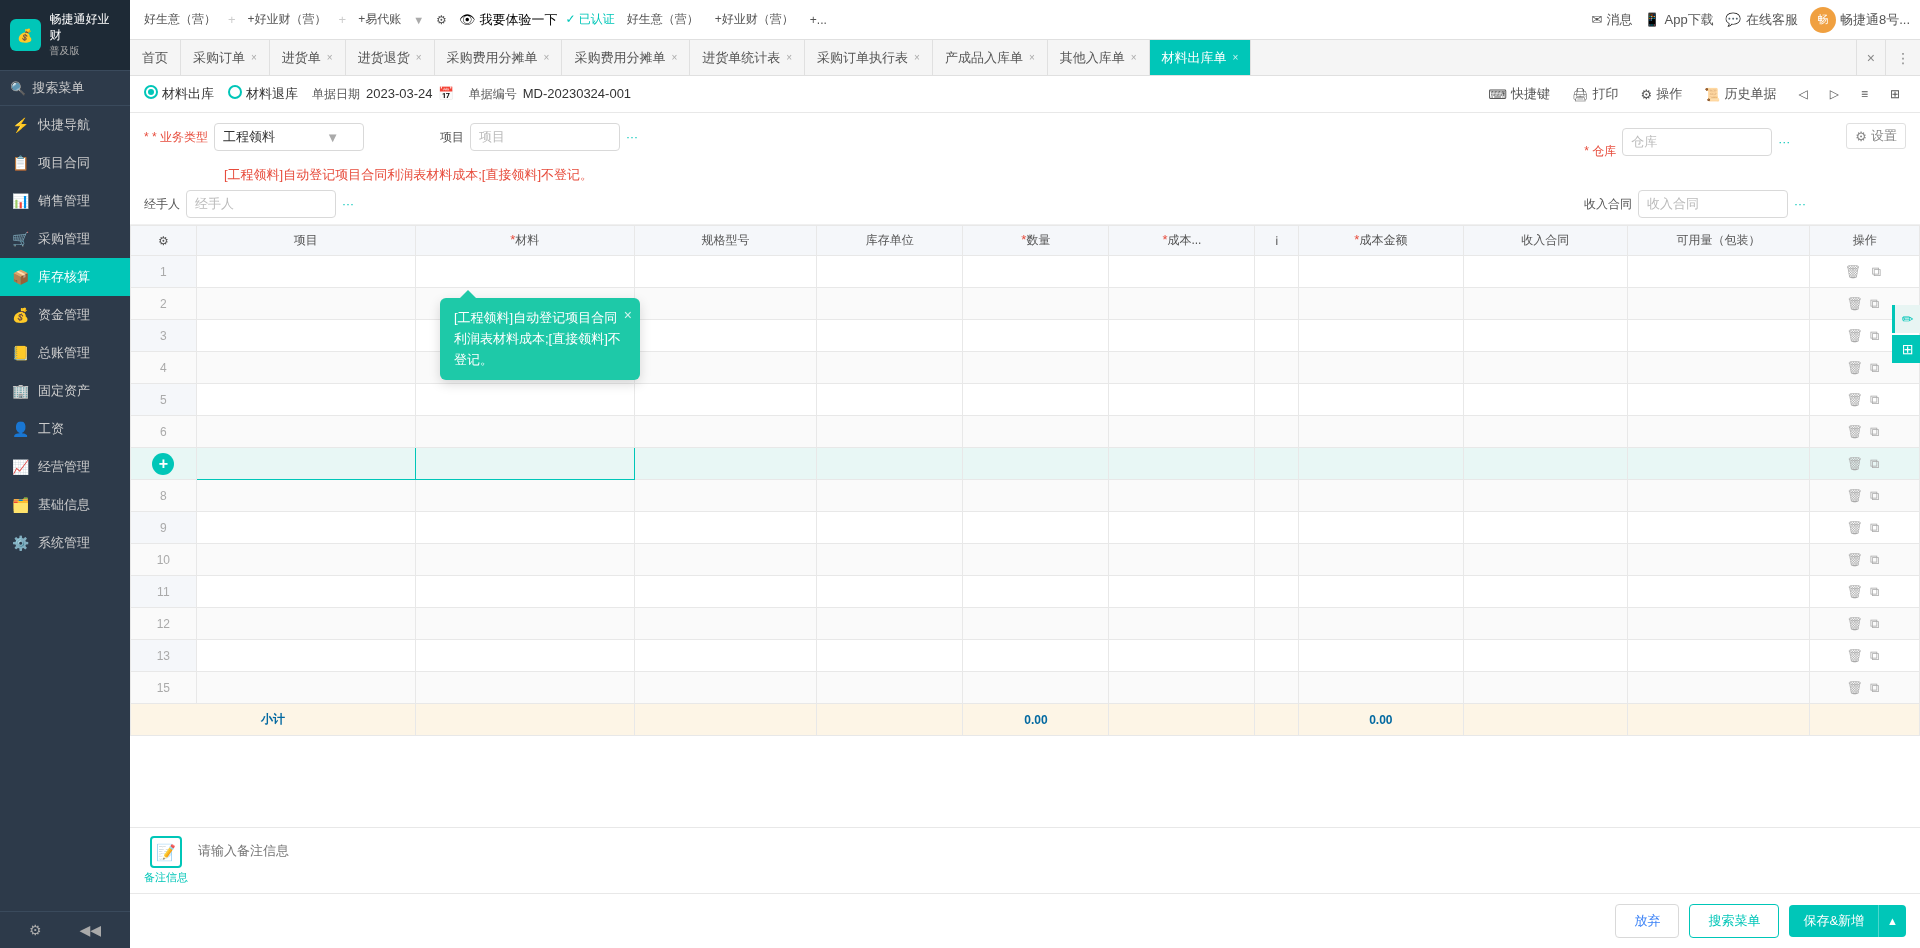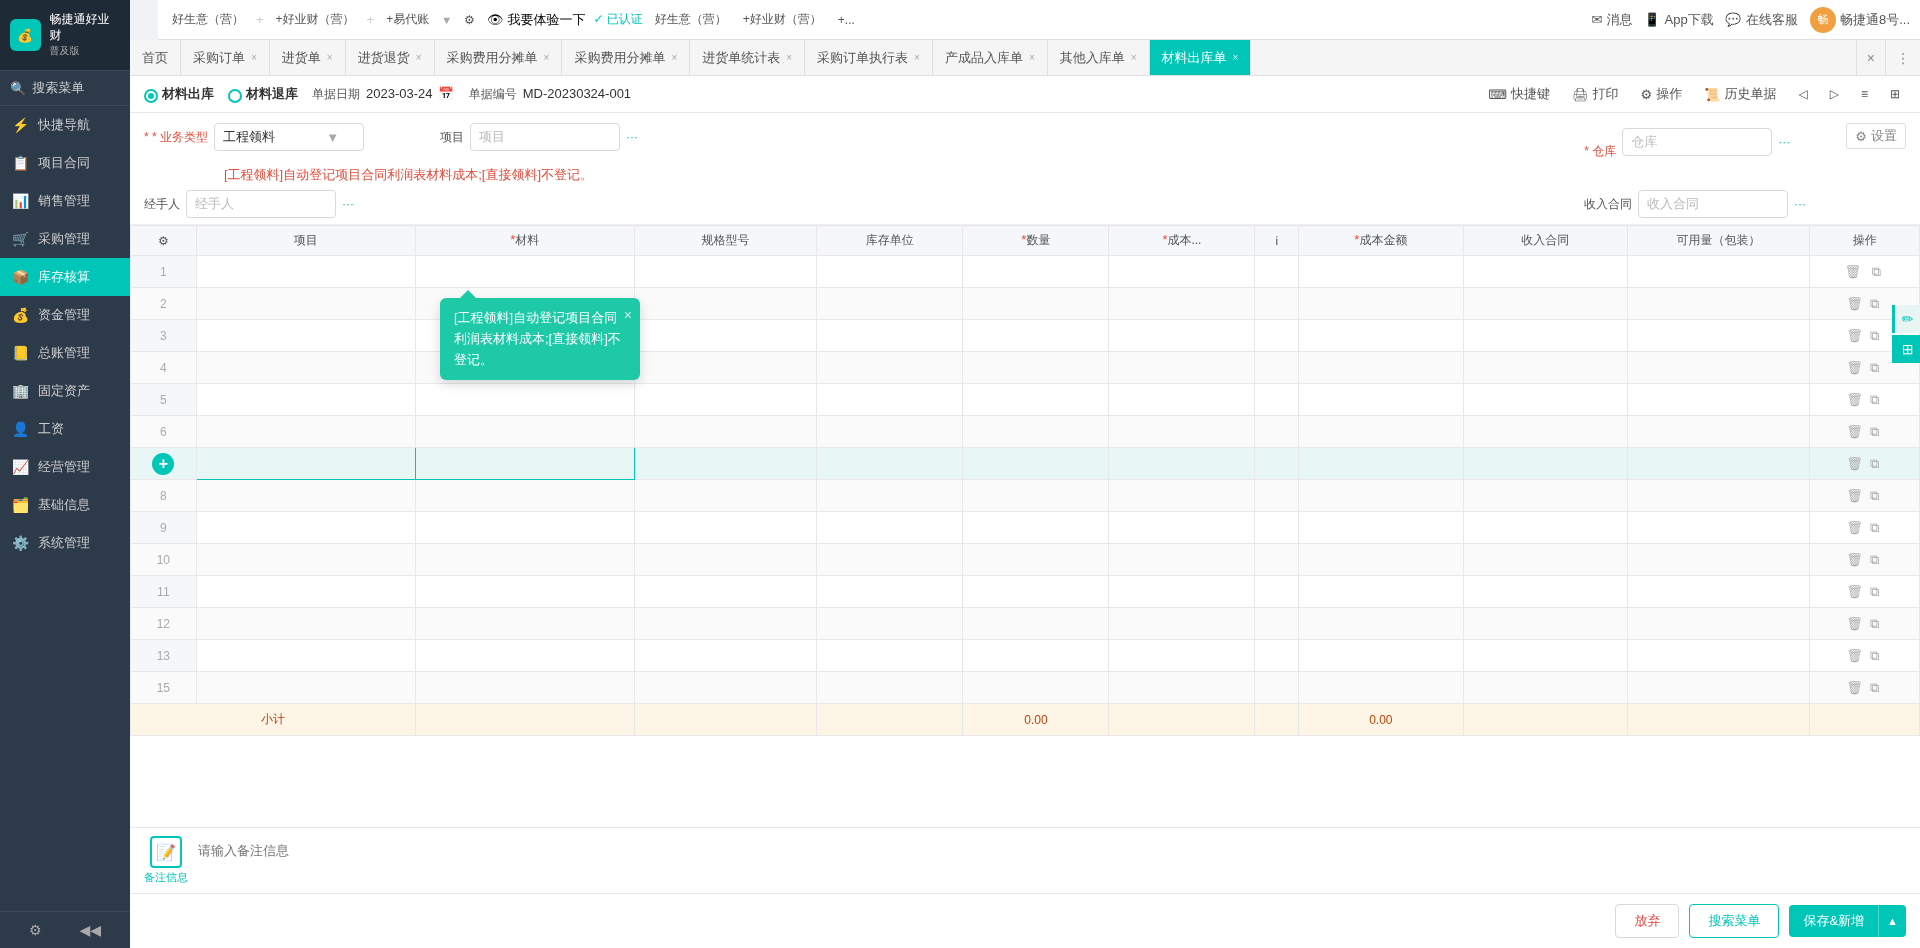--- a/index.html
+++ b/index.html
@@ -15,21 +15,21 @@
     .sidebar-nav-item { display: flex; align-items: center; padding: 10px 12px; gap: 8px; color: #ccc; cursor: pointer; }
     .sidebar-nav-item.active { background: #00c6b8; color: #fff; }
     .sidebar-nav-icon { width: 18px; height: 18px; display: flex; align-items: center; justify-content: center; font-size: 14px; }
     .sidebar-bottom { margin-top: auto; display: flex; align-items: center; justify-content: space-around; padding: 10px; border-top: 1px solid #3a4a5c; }
     .sidebar-bottom-icon { color: #aaa; cursor: pointer; font-size: 14px; }
 
     
     .main { flex: 1; display: flex; flex-direction: column; height: 948px; overflow: hidden; }
 
     
-    .topbar { background: #fff; border-bottom: 1px solid #e0e0e0; height: 40px; display: flex; align-items: center; padding: 0 10px; gap: 8px; flex-shrink: 0; margin-left: 28px; }
+    .topbar { background: #fff; border-bottom: 1px solid #e0e0e0; height: 40px; display: flex; align-items: center; padding: 0 10px; gap: 8px; flex-shrink: 0; }
     .topbar-link { color: #555; cursor: pointer; white-space: nowrap; font-size: 12px; padding: 2px 4px; }
     .topbar-sep { color: #ccc; }
     .topbar-spacer { flex: 1; }
     .topbar-right { display: flex; align-items: center; gap: 12px; color: #555; font-size: 12px; }
     .topbar-right-item { display: flex; align-items: center; gap: 4px; cursor: pointer; white-space: nowrap; }
     .topbar-avatar { width: 26px; height: 26px; border-radius: 50%; background: #f0a040; display: flex; align-items: center; justify-content: center; color: #fff; font-size: 11px; }
     .topbar-verified { color: #00c6b8; font-size: 12px; }
 
     
     .tabbar { background: #f5f5f5; border-bottom: 1px solid #e0e0e0; height: 36px; display: flex; align-items: stretch; overflow: hidden; flex-shrink: 0; }
@@ -38,21 +38,21 @@
     .tab-close { font-size: 10px; color: #aaa; cursor: pointer; }
     .tab.active .tab-close { color: rgba(255,255,255,0.8); }
     .tab-spacer { flex: 1; }
     .tab-end-btn { display: flex; align-items: center; padding: 0 10px; font-size: 14px; color: #888; cursor: pointer; border-left: 1px solid #e0e0e0; }
 
     
     .page-content { flex: 1; overflow: hidden; display: flex; flex-direction: column; background: #fff; }
 
     
     .page-toolbar { display: flex; align-items: center; padding: 6px 14px; border-bottom: 1px solid #e8e8e8; gap: 14px; flex-shrink: 0; background: #fff; }
-    .page-toolbar-radio { display: flex; align-items: flex-end; gap: 4px; font-weight: bold; }
+    .page-toolbar-radio { display: flex; align-items: flex-start; gap: 4px; }
     .radio-btn { width: 14px; height: 14px; border-radius: 50%; border: 2px solid #00c6b8; display: flex; align-items: center; justify-content: center; cursor: pointer; }
     .radio-btn.checked::after { content: ''; width: 6px; height: 6px; border-radius: 50%; background: #00c6b8; display: block; }
     .radio-label { color: #333; font-size: 13px; }
     .toolbar-field { display: flex; align-items: flex-start; gap: 6px; }
     .toolbar-label { color: #555; font-size: 12px; }
     .toolbar-value { color: #333; font-size: 13px; font-weight: 500; }
     .toolbar-spacer { flex: 1; }
     .toolbar-actions { display: flex; align-items: center; gap: 10px; }
     .toolbar-action-btn { display: flex; align-items: center; gap: 4px; color: #555; font-size: 12px; cursor: pointer; padding: 3px 6px; }
 
@@ -76,34 +76,34 @@
     .table-area { flex: 1; overflow: auto; position: relative; }
     .data-table { width: 100%; border-collapse: collapse; table-layout: fixed; }
     .data-table th { background: #f5f7fa; color: #555; font-weight: 500; font-size: 12px; padding: 6px 4px; border: 1px solid #e8e8e8; text-align: center; white-space: nowrap; position: sticky; top: 0; z-index: 10; }
     .data-table td { border: 1px solid #e8e8e8; padding: 4px; font-size: 12px; color: #333; height: 32px; }
     .data-table tr:nth-child(even) td { background: #fafafa; }
     .data-table tr.active-row td { background: #e8f7f5; }
     .data-table td.row-num { color: #aaa; text-align: center; width: 36px; background: #f5f7fa; }
     .data-table td.ops { text-align: center; width: 60px; }
     .op-icon { display: inline-flex; align-items: center; justify-content: center; width: 20px; height: 20px; color: #aaa; cursor: pointer; font-size: 13px; }
     .add-row-btn { display: inline-flex; align-items: center; justify-content: center; width: 22px; height: 22px; background: #00c6b8; color: #fff; border-radius: 50%; cursor: pointer; font-size: 16px; font-weight: bold; }
-    .subtotal-row td { background: #fdf5e6 !important; font-weight: 400; color: #c2410c; }
+    .subtotal-row td { background: #fdf5e6 !important; font-weight: 700; color: #0369a1; }
     .subtotal-label { text-align: center; color: #888; font-size: 12px; }
 
     
     .notes-area { border-top: 1px solid #e8e8e8; padding: 8px 14px; display: flex; align-items: flex-start; gap: 10px; flex-shrink: 0; background: #fff; min-height: 60px; }
     .notes-icon { display: flex; flex-direction: column; align-items: center; gap: 2px; color: #00c6b8; }
     .notes-icon-box { width: 32px; height: 32px; border: 2px solid #00c6b8; border-radius: 4px; display: flex; align-items: center; justify-content: center; font-size: 16px; }
     .notes-label { font-size: 11px; color: #00c6b8; }
     .notes-input { flex: 1; border: none; color: #bbb; font-size: 13px; outline: none; padding: 6px 0; resize: none; background: transparent; }
 
     
     .bottom-actions { border-top: 1px solid #e8e8e8; padding: 10px 14px; display: flex; align-items: center; justify-content: flex-end; gap: 10px; flex-shrink: 0; background: #fff; }
     .btn { padding: 7px 18px; border-radius: 4px; border: 1px solid #d9d9d9; font-size: 13px; cursor: pointer; }
-    .btn-default { background: #fff; color: #ef4444; }
+    .btn-default { background: #fff; color: #3b82f6; }
     .btn-secondary { background: #fff; color: #00c6b8; border: 1px solid #00c6b8; }
     .btn-primary-dropdown { padding: 7px 8px; background: #00c6b8; color: #fff; border: none; border-left: 1px solid rgba(255,255,255,0.3); border-radius: 0 4px 4px 0; cursor: pointer; font-size: 11px; }
     .btn-primary-main { padding: 7px 14px; background: #00c6b8; color: #fff; border: none; border-radius: 4px 0 0 4px; cursor: pointer; font-size: 13px; }
     .right-float-icon { width: 28px; height: 28px; background: #e8f5f3; display: flex; align-items: center; justify-content: center; color: #00c6b8; font-size: 14px; cursor: pointer; border-left: 3px solid #00c6b8; }
     .right-float-icon.active { background: #00c6b8; color: #fff; }
   </style>
 </head>
 <body>
 
 <div class="sidebar">

